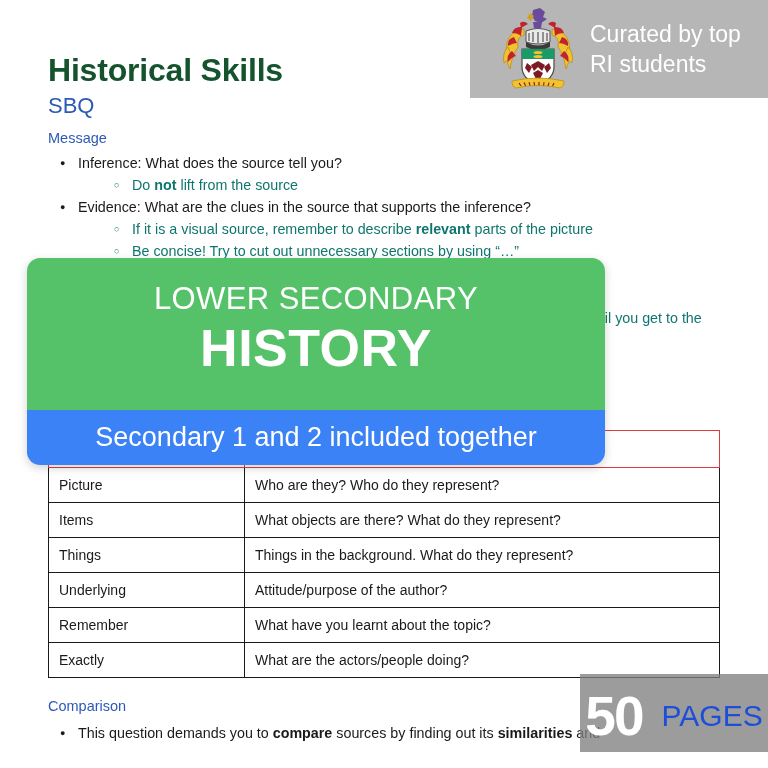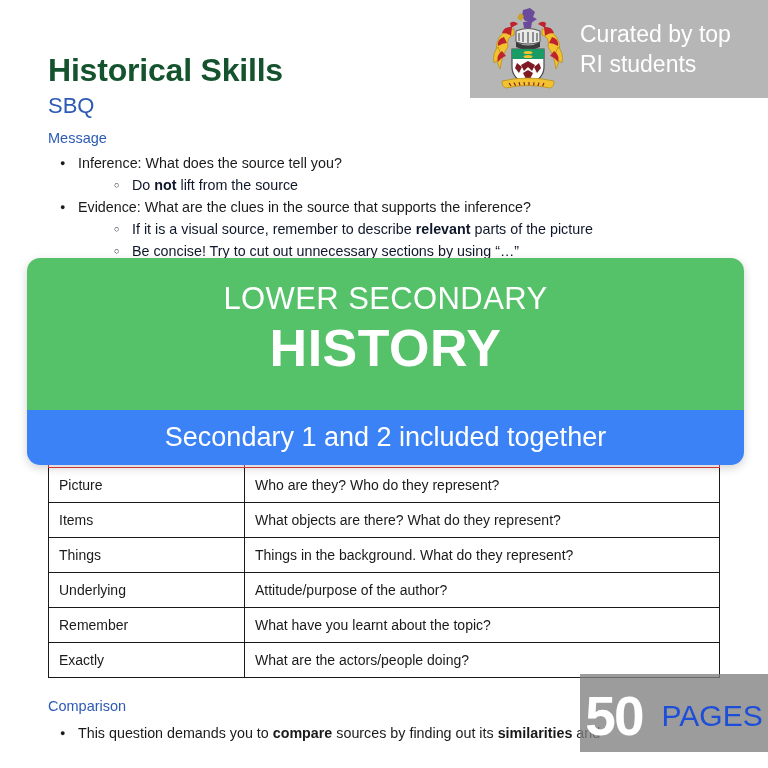--- a/index.html
+++ b/index.html
@@ -51,21 +51,21 @@
   ul.lvl1 > li::before {
     content: "\25CF";
     position: absolute; left: 12px; top: -1px;
     font-size: 9px; line-height: 23px;
   }
   ul.lvl2 { list-style: none; margin-left: 24px; }
   ul.lvl2 > li {
     position: relative;
     padding-left: 30px;
     font-size: 14.3px;
-    color: #0f172a;
+    color: #0f766e;
     line-height: 21.5px;
     margin-bottom: 1px;
   }
   ul.lvl2 > li::before {
     content: "\25CB";
     position: absolute; left: 12px; top: -1px;
     font-size: 9px; line-height: 23px;
   }
   .b { font-weight: bold; }
 
@@ -116,21 +116,21 @@
   ul.cmp > li::before {
     content: "\25CF";
     position: absolute; left: 12px; top: 0;
     font-size: 9px; line-height: 25px;
   }
 
   
   .promo {
     position: absolute;
     left: 27px; top: 258px;
-    width: 717px;
+    width: 578px;
     border-radius: 13px;
     overflow: hidden;
     box-shadow: 0 3px 10px rgba(0,0,0,0.18);
   }
   .promo-green {
     background: #55c168;
     height: 152px;
     position: relative;
   }
   .promo-red {
@@ -167,21 +167,21 @@
   }
 
   
   .curated {
     position: absolute;
     right: 0; top: 0;
     width: 298px; height: 98px;
     background: #b6b6b6;
     display: flex;
     align-items: center;
-    padding-left: 20px;
+    padding-left: 30px;
   }
   .crest { width: 76px; height: 84px; flex: 0 0 auto; }
   .curated-text {
     color: #ffffff;
     font-size: 23px;
     line-height: 30px;
     margin-left: 14px;
     font-weight: normal;
   }
 

